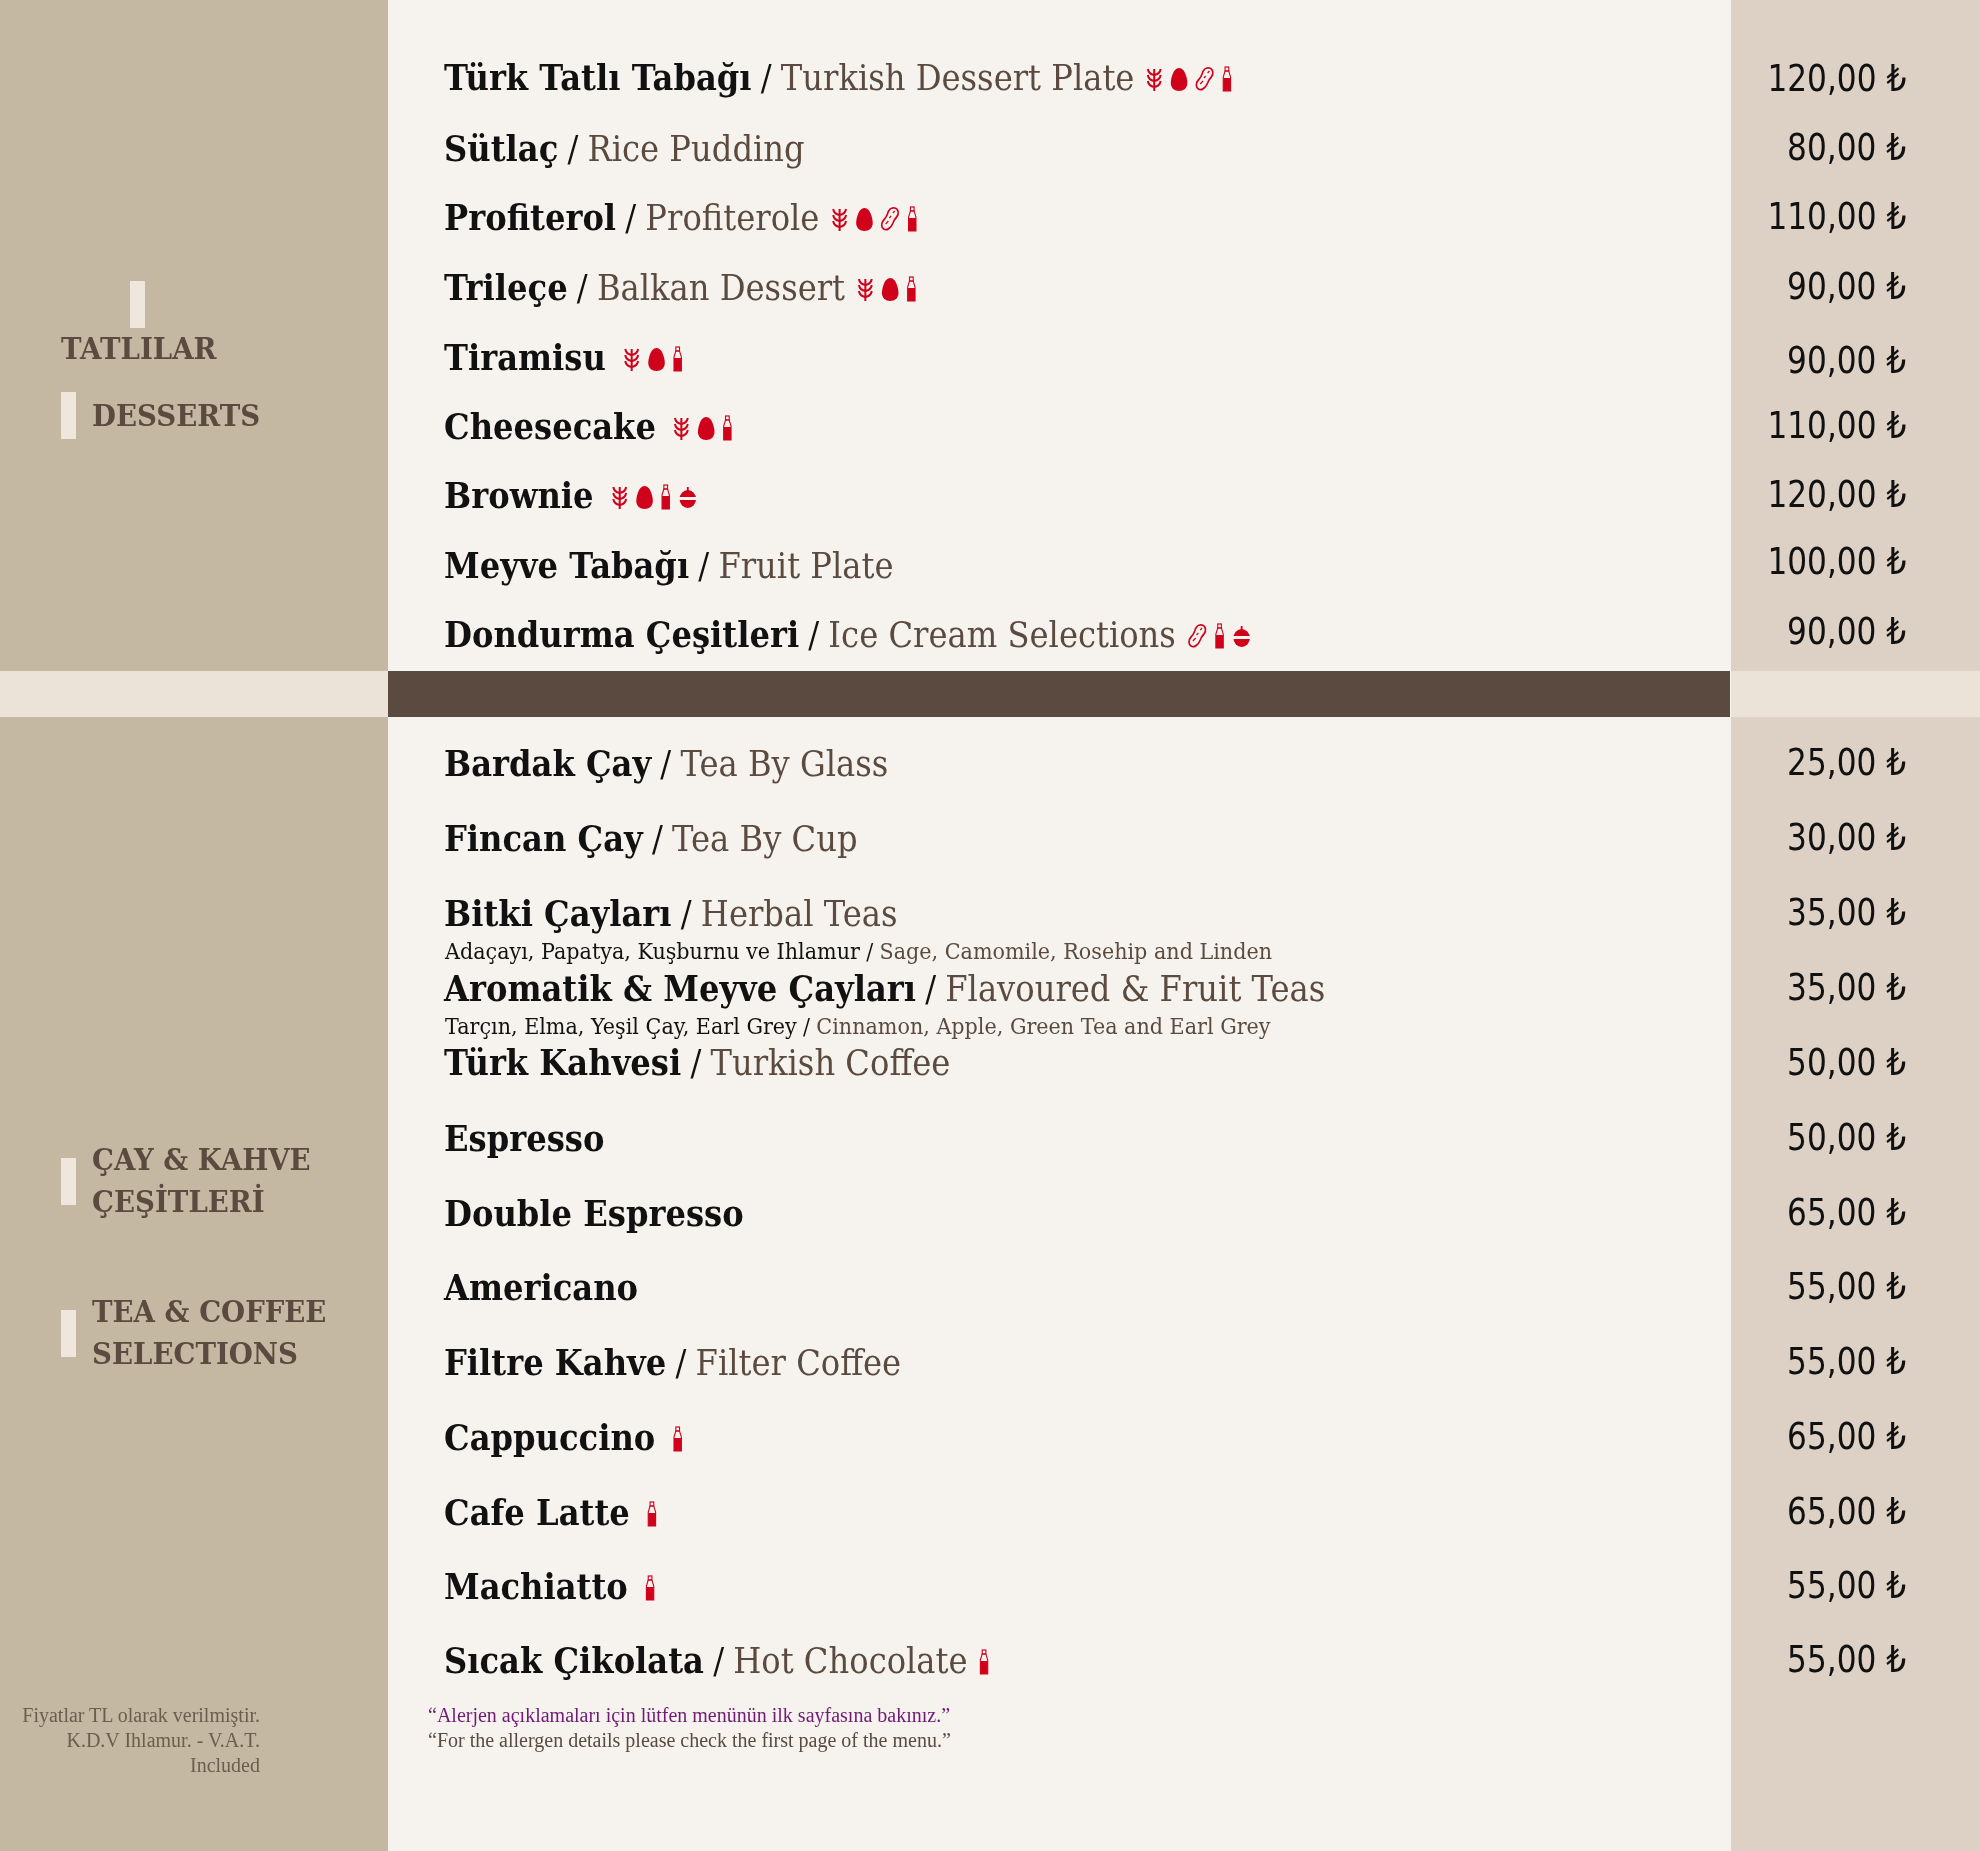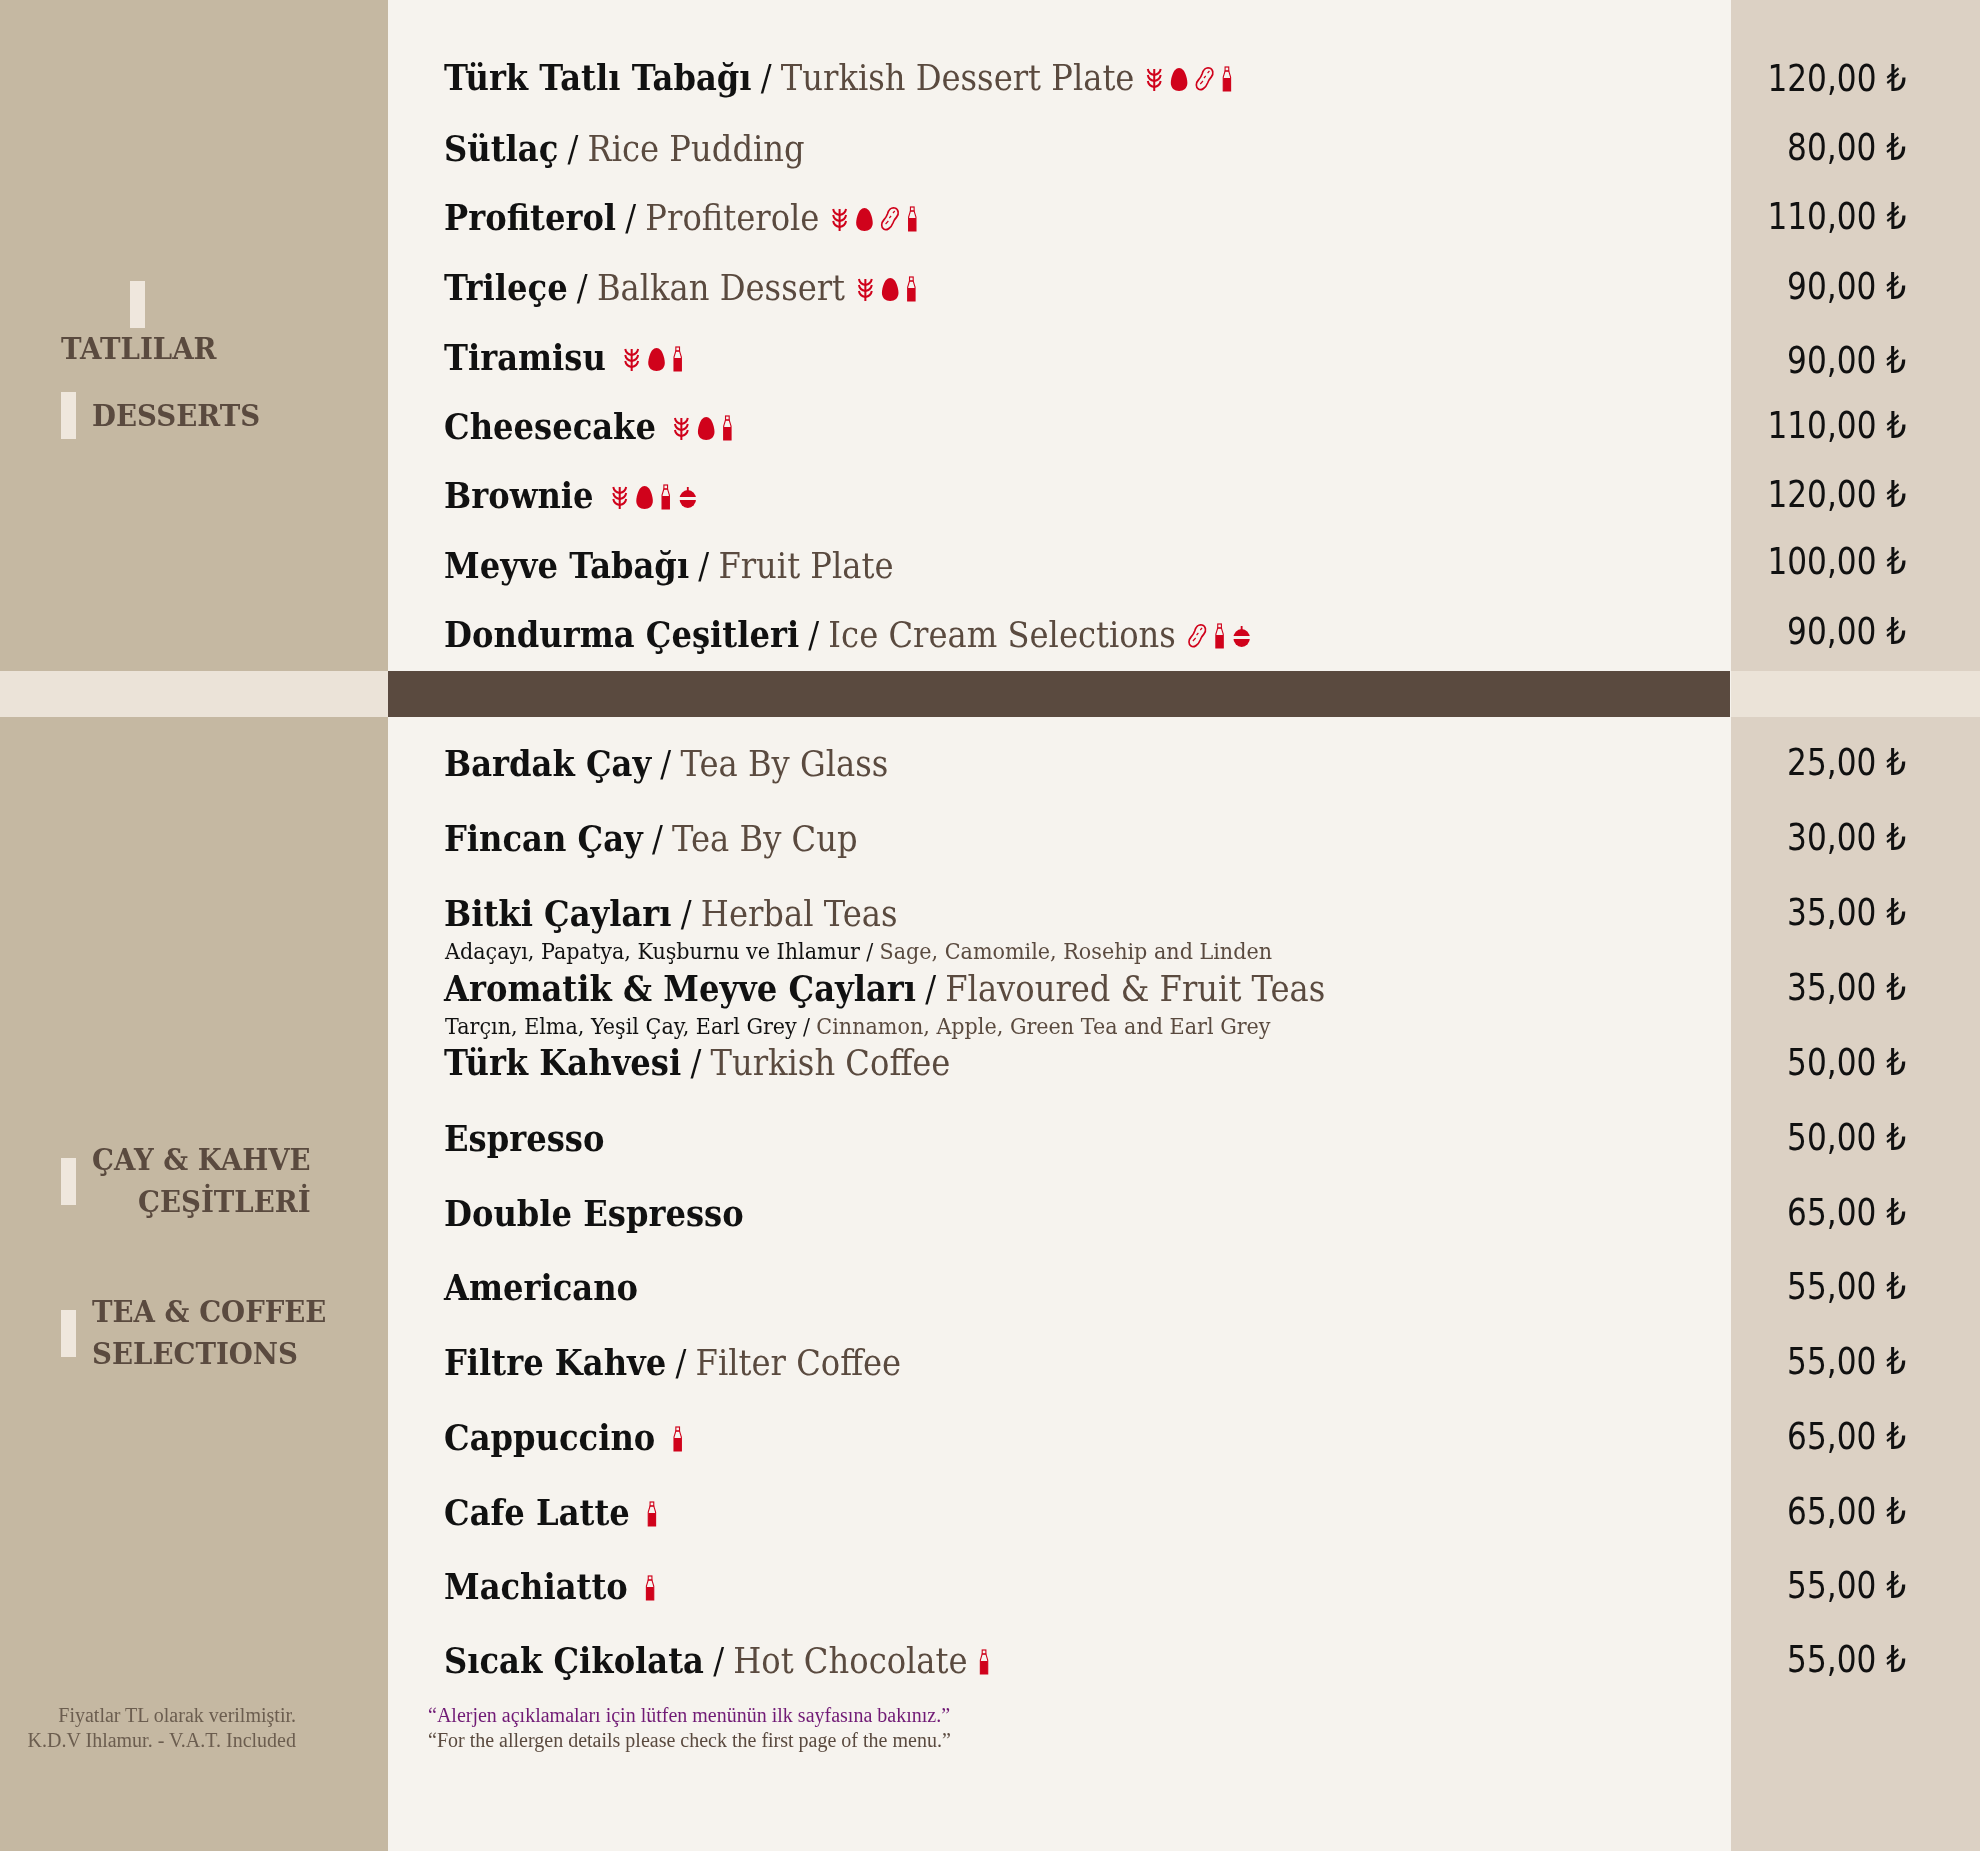--- a/index.html
+++ b/index.html
@@ -15,21 +15,21 @@
   .item{position:absolute;left:444px;white-space:nowrap;font-size:35px;line-height:40px;transform:scaleX(0.92);transform-origin:left bottom;}
   .item .tr{font-weight:bold;color:#111;}
   .item .sep{color:#111;}
   .item .en{color:#5a4a3f;}
   .sub{position:absolute;left:445px;white-space:nowrap;font-size:23px;line-height:26px;transform:scaleX(0.9);transform-origin:left bottom;}
   .sub .tr{color:#111;}
   .sub .en{color:#5a4a3f;}
   .icons{display:inline-flex;gap:7px;margin-left:12px;vertical-align:-2px;}
   .icons svg{display:block;}
   .price{position:absolute;right:74px;font-family:"DejaVu Sans",sans-serif;font-size:38px;line-height:40px;color:#111;white-space:nowrap;text-align:right;transform:scaleX(0.82);transform-origin:right bottom;}
-  .foot-left{position:absolute;right:1684px;top:1703px;text-align:right;font-family:"Liberation Serif",serif;font-size:20px;line-height:25px;color:#6b5d4f;}
+  .foot-left{position:absolute;right:1720px;top:1703px;text-align:right;font-family:"Liberation Serif",serif;font-size:20px;line-height:25px;color:#6b5d4f;}
   .foot-main{position:absolute;left:428px;top:1703px;font-family:"Liberation Serif",serif;font-size:20px;line-height:25px;}
   .foot-main .l1{color:#701a75;}
   .foot-main .l2{color:#5a4a3f;}
 </style>
 </head>
 <body>
 
 <div class="col-left"></div>
 <div class="col-main"></div>
 <div class="col-right"></div>
@@ -39,21 +39,21 @@
 
 <div class="sec-label" style="top:281px;flex-direction:column;">
   <div class="sec-bar"></div>
   <div class="sec-text">TATLILAR</div>
 </div>
 <div class="sec-label" style="top:392px;justify-content:space-between;">
   <div class="sec-bar"></div>
   <div class="sec-text">DESSERTS</div>
 </div>
 
-<div class="sec-label" style="top:1139px;text-align:right;">
+<div class="sec-label" style="top:1139px;">
   <div class="sec-bar"></div>
   <div>
     <div class="sec-text">ÇAY &amp; KAHVE</div>
     <div class="sec-text">ÇEŞİTLERİ</div>
   </div>
 </div>
 <div class="sec-label" style="top:1291px;">
   <div class="sec-bar"></div>
   <div>
     <div class="sec-text">TEA &amp; COFFEE</div>

